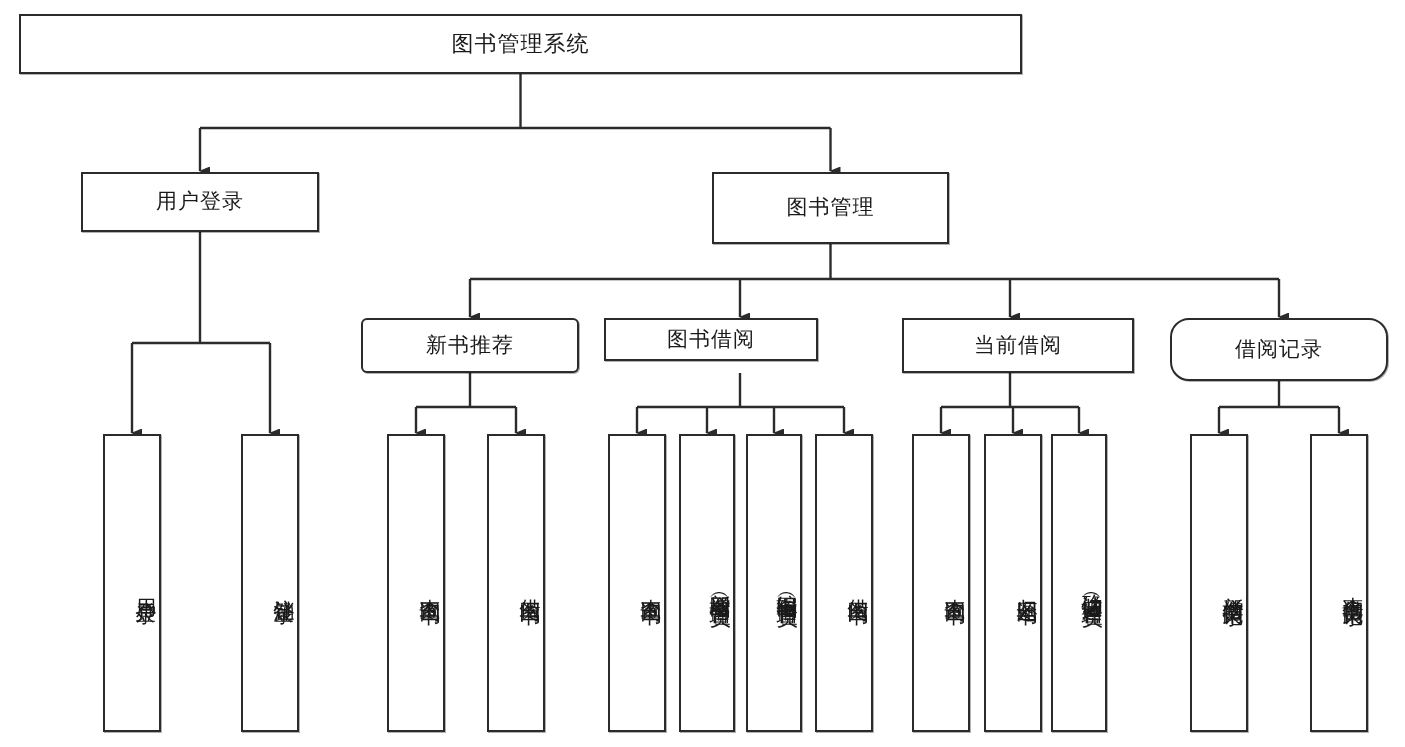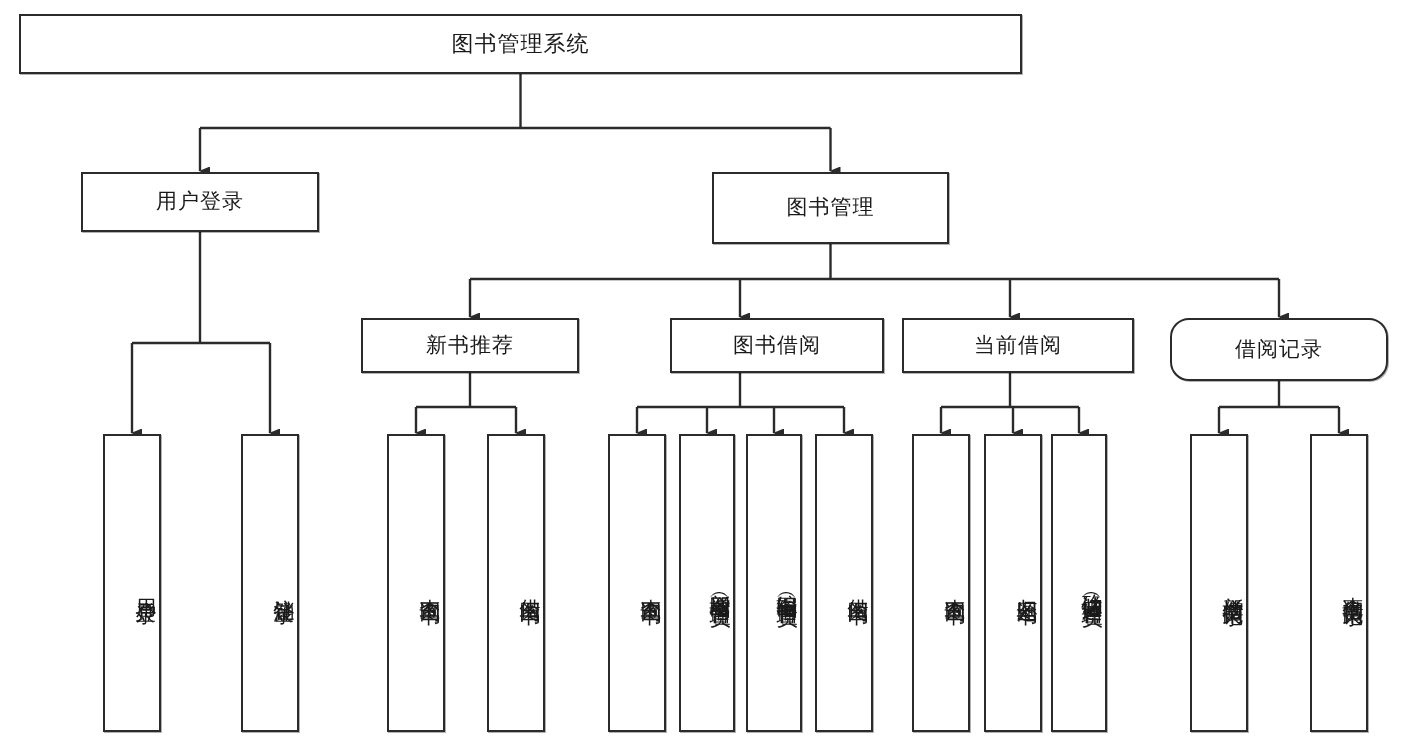--- a/index.html
+++ b/index.html
@@ -125,24 +125,24 @@
   <div id="nodes-layer">
       <div class="node horiz root" style="left: 19px; top: 14px; width: 1003px; height: 60px;">
         <span class="node-text">图书管理系统</span>
       </div>
       <div class="node horiz" style="left: 81px; top: 172px; width: 238px; height: 60px;">
         <span class="node-text">用户登录</span>
       </div>
       <div class="node horiz" style="left: 712px; top: 172px; width: 237px; height: 72px;">
         <span class="node-text">图书管理</span>
       </div>
-      <div class="node horiz" style="left: 361px; top: 318px; width: 218px; height: 55px;">
+      <div class="node horiz" style="left: 361px; top: 318px; width: 218px; height: 55px; border-radius: 6px;">
         <span class="node-text">新书推荐</span>
       </div>
-      <div class="node horiz" style="left: 670px; top: 318px; width: 214px; height: 55px;">
+      <div class="node horiz" style="left: 604px; top: 318px; width: 214px; height: 43px;">
         <span class="node-text">图书借阅</span>
       </div>
       <div class="node horiz" style="left: 902px; top: 318px; width: 232px; height: 55px;">
         <span class="node-text">当前借阅</span>
       </div>
       <div class="node horiz" style="left: 1170px; top: 318px; width: 218px; height: 63px; border-radius: 19px;">
         <span class="node-text">借阅记录</span>
       </div>
       <div class="node vert" style="left: 103px; top: 434px; width: 58px; height: 298px;">
         <span class="node-text">用户登录</span>

